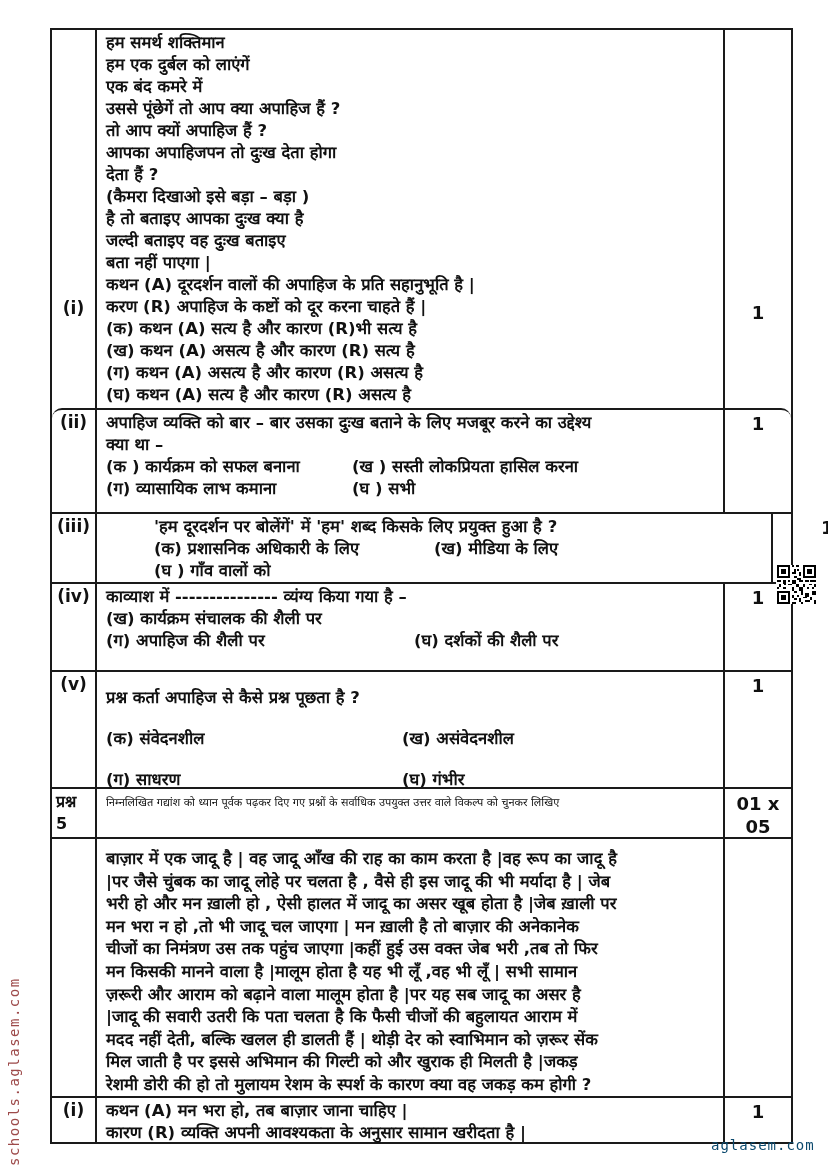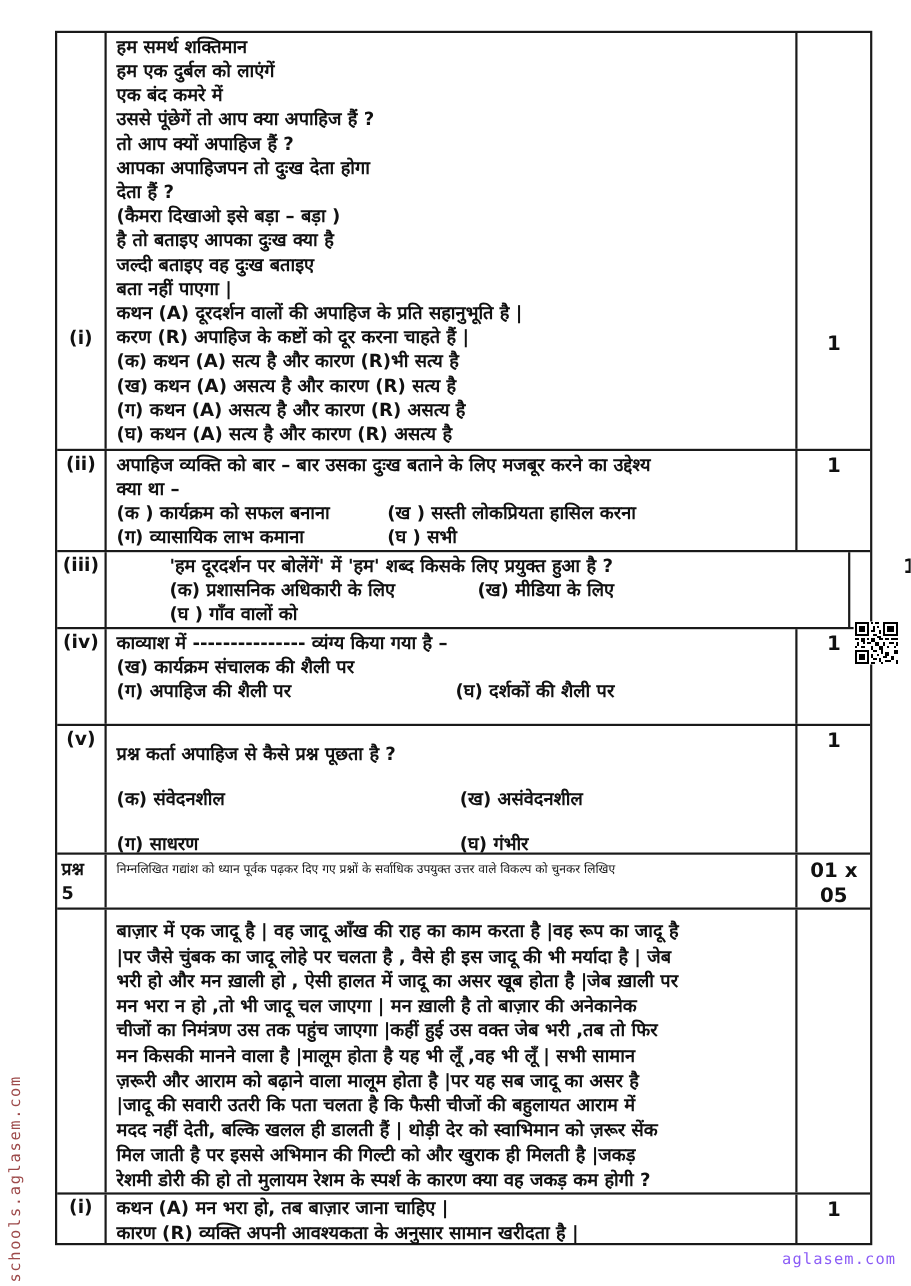--- a/index.html
+++ b/index.html
@@ -23,26 +23,26 @@
   }
   .c-marks{
     flex:1;text-align:center;font-weight:bold;font-size:18px;padding-top:3px;
     box-sizing:border-box;line-height:22px;
   }
   .pre{white-space:pre-line;}
   
   .r1{height:378px;}
   .r1 .c-num{padding-top:268px;}
   .r1 .c-marks{padding-top:272px;}
-  .r2{height:92px;}
+  .r2{height:104px;border-radius:10px;}
   .r3{height:70px;gap:48px;}
   .r4{height:88px;}
   .r5{height:117px;}
   .r5 .question{margin-top:13px;}
-  .r5 .opt-row{margin-top:19px;gap:16px;}
+  .r5 .opt-row{margin-top:19px;}
   .r6{height:50px;}
   .r6 .c-num{text-align:left;padding-left:4px;line-height:22px;font-size:16px;}
   .r6 .c-text{font-weight:normal;font-size:11px;line-height:24px;padding-top:2px;}
   .r6 .c-marks{line-height:23px;}
   .r7{height:259px;}
   .r7 .c-text{padding-top:9px;line-height:22.6px;}
   .r8{height:46px;}
   .opt-row{display:flex;}
   .opt-left{flex:0 0 auto;}
   .w246{width:246px;}
@@ -51,21 +51,21 @@
   .w296{width:296px;}
   .wm-left{
     position:absolute;left:6px;top:960px;height:206px;
     writing-mode:vertical-rl;transform:rotate(180deg);
     font-family:"DejaVu Sans Mono","Liberation Mono",monospace;
     font-size:14px;letter-spacing:1.5px;color:#9d4a4a;
   }
   .wm-bottom{
     position:absolute;left:711px;top:1137px;
     font-family:"DejaVu Sans Mono","Liberation Mono",monospace;
-    font-size:14px;letter-spacing:1px;color:#8b5cf6;
+    font-size:14px;letter-spacing:1px;color:#0c4a6e;
   }
   .qr{
     position:absolute;left:776px;top:565px;width:41px;height:39px;background:#fff;
   }
 </style>
 </head>
 <body>
 
 <div class="page">
 

